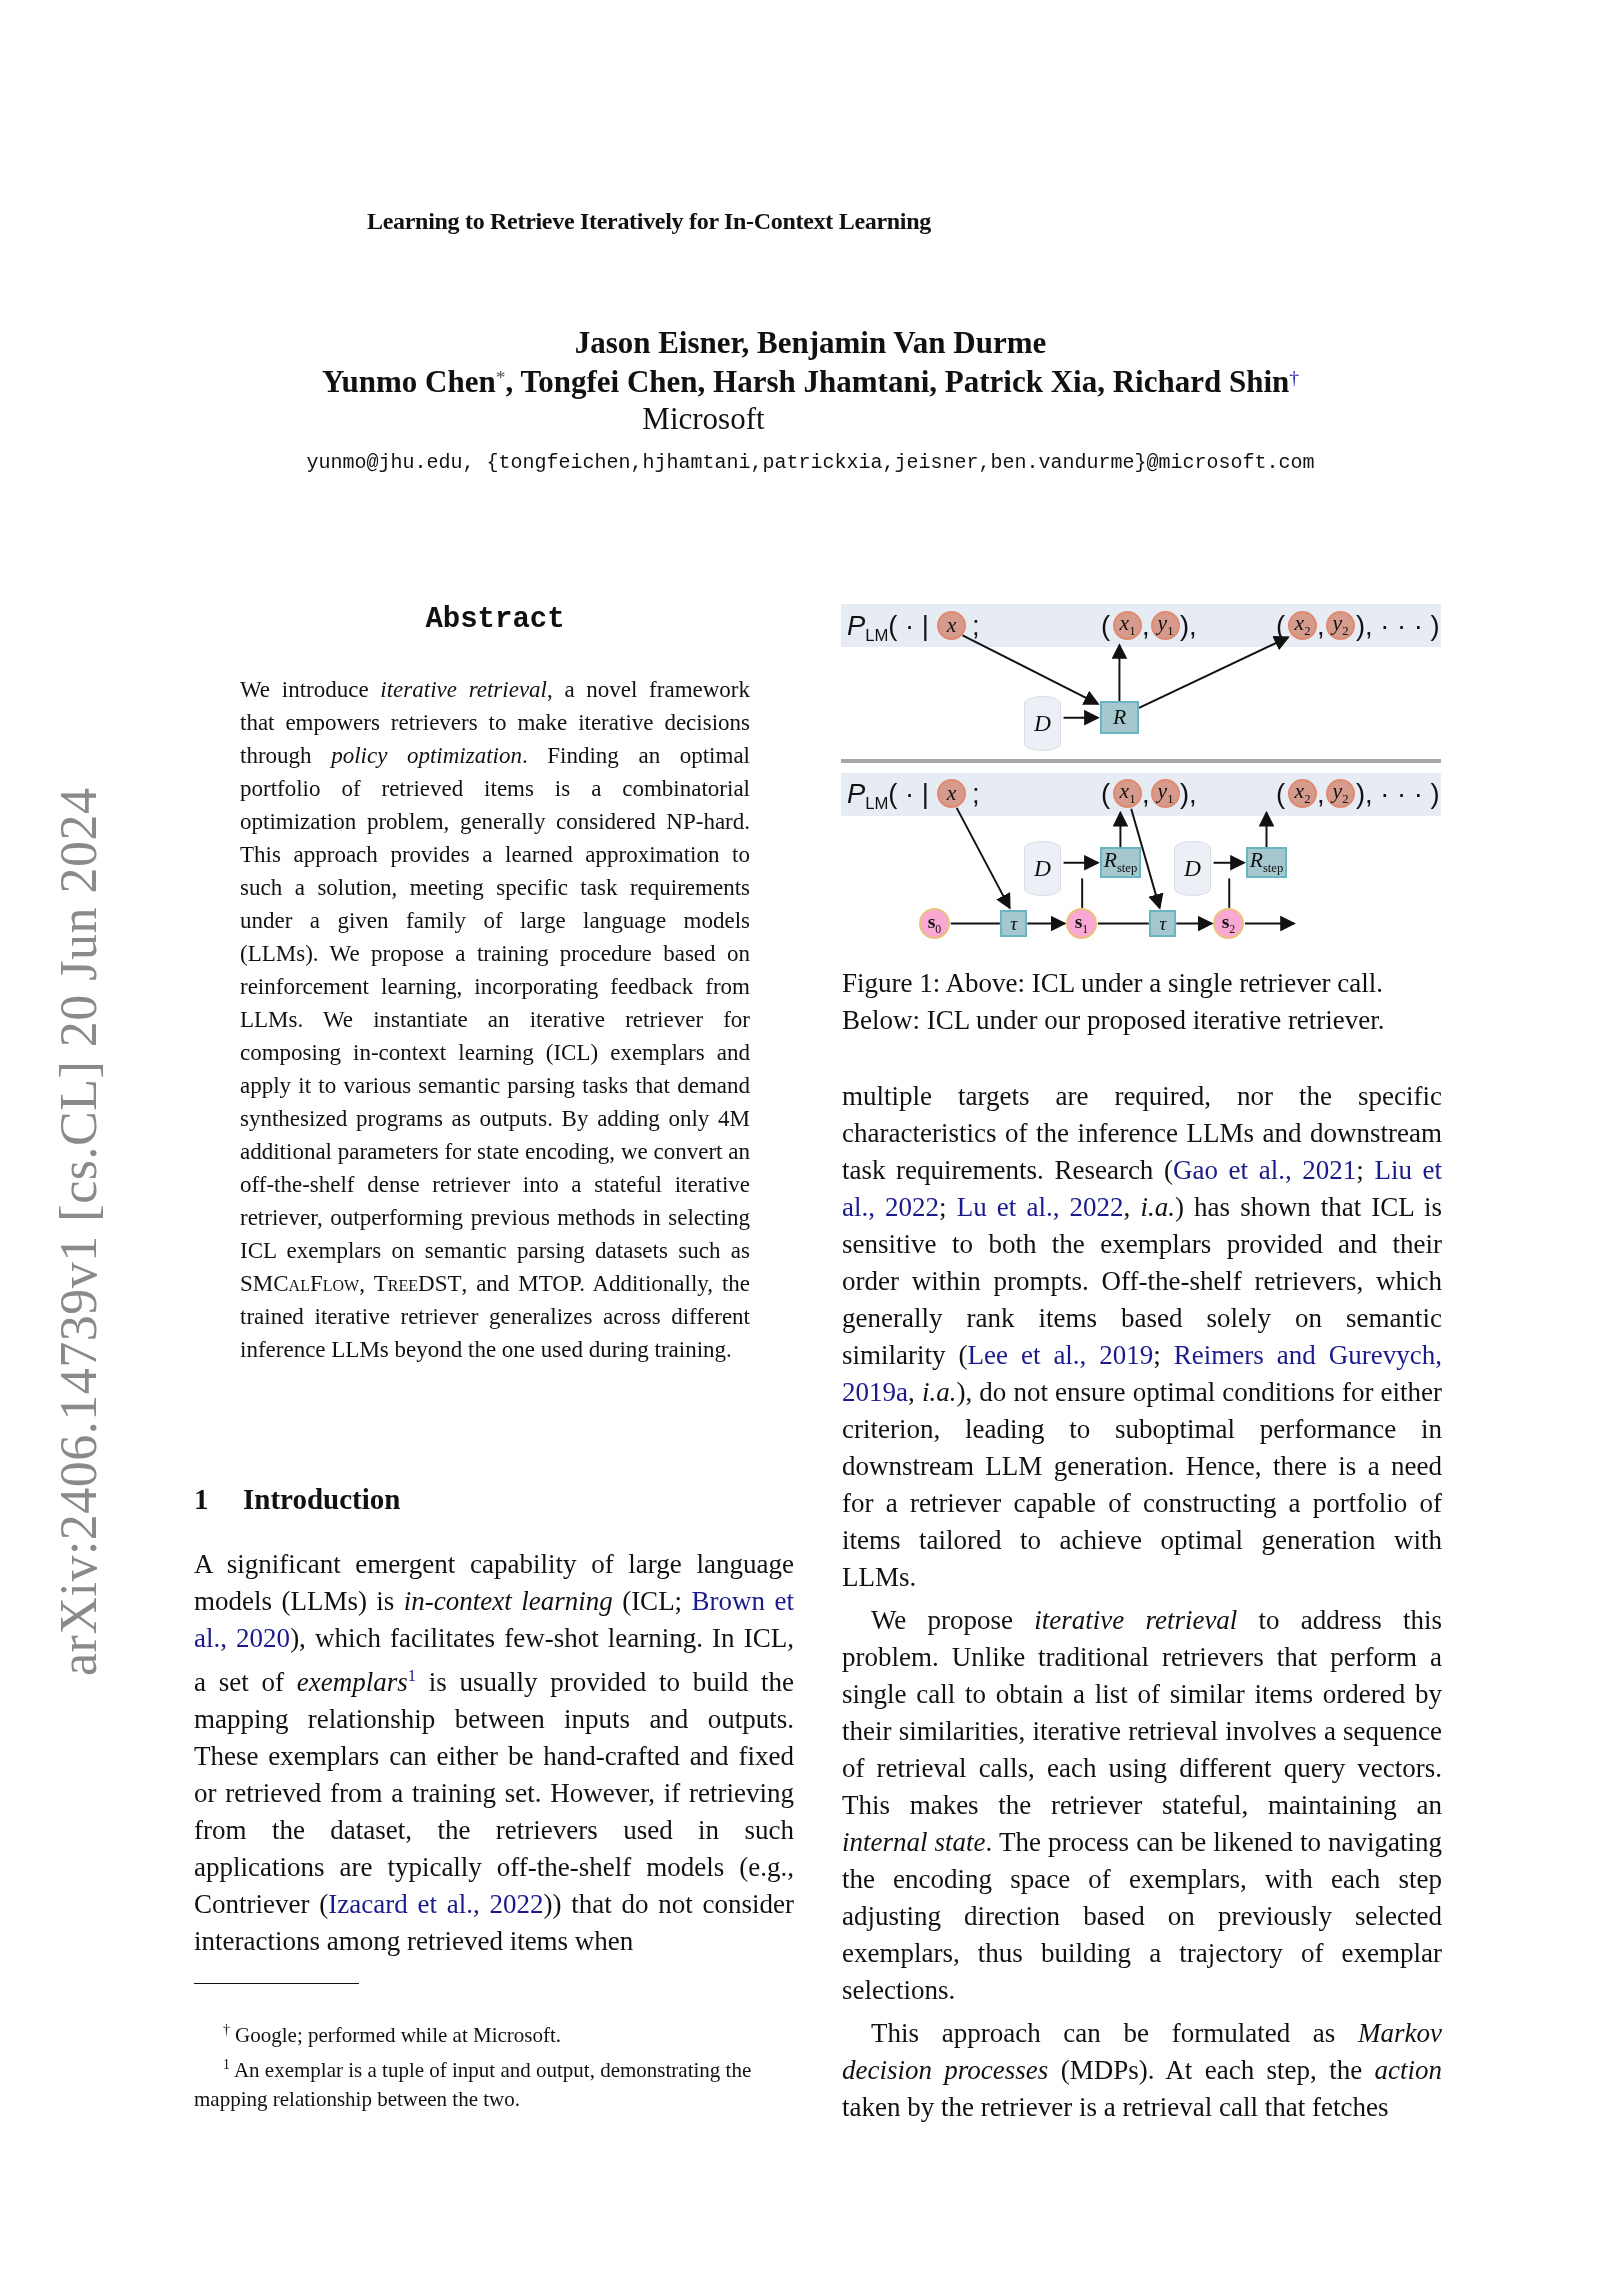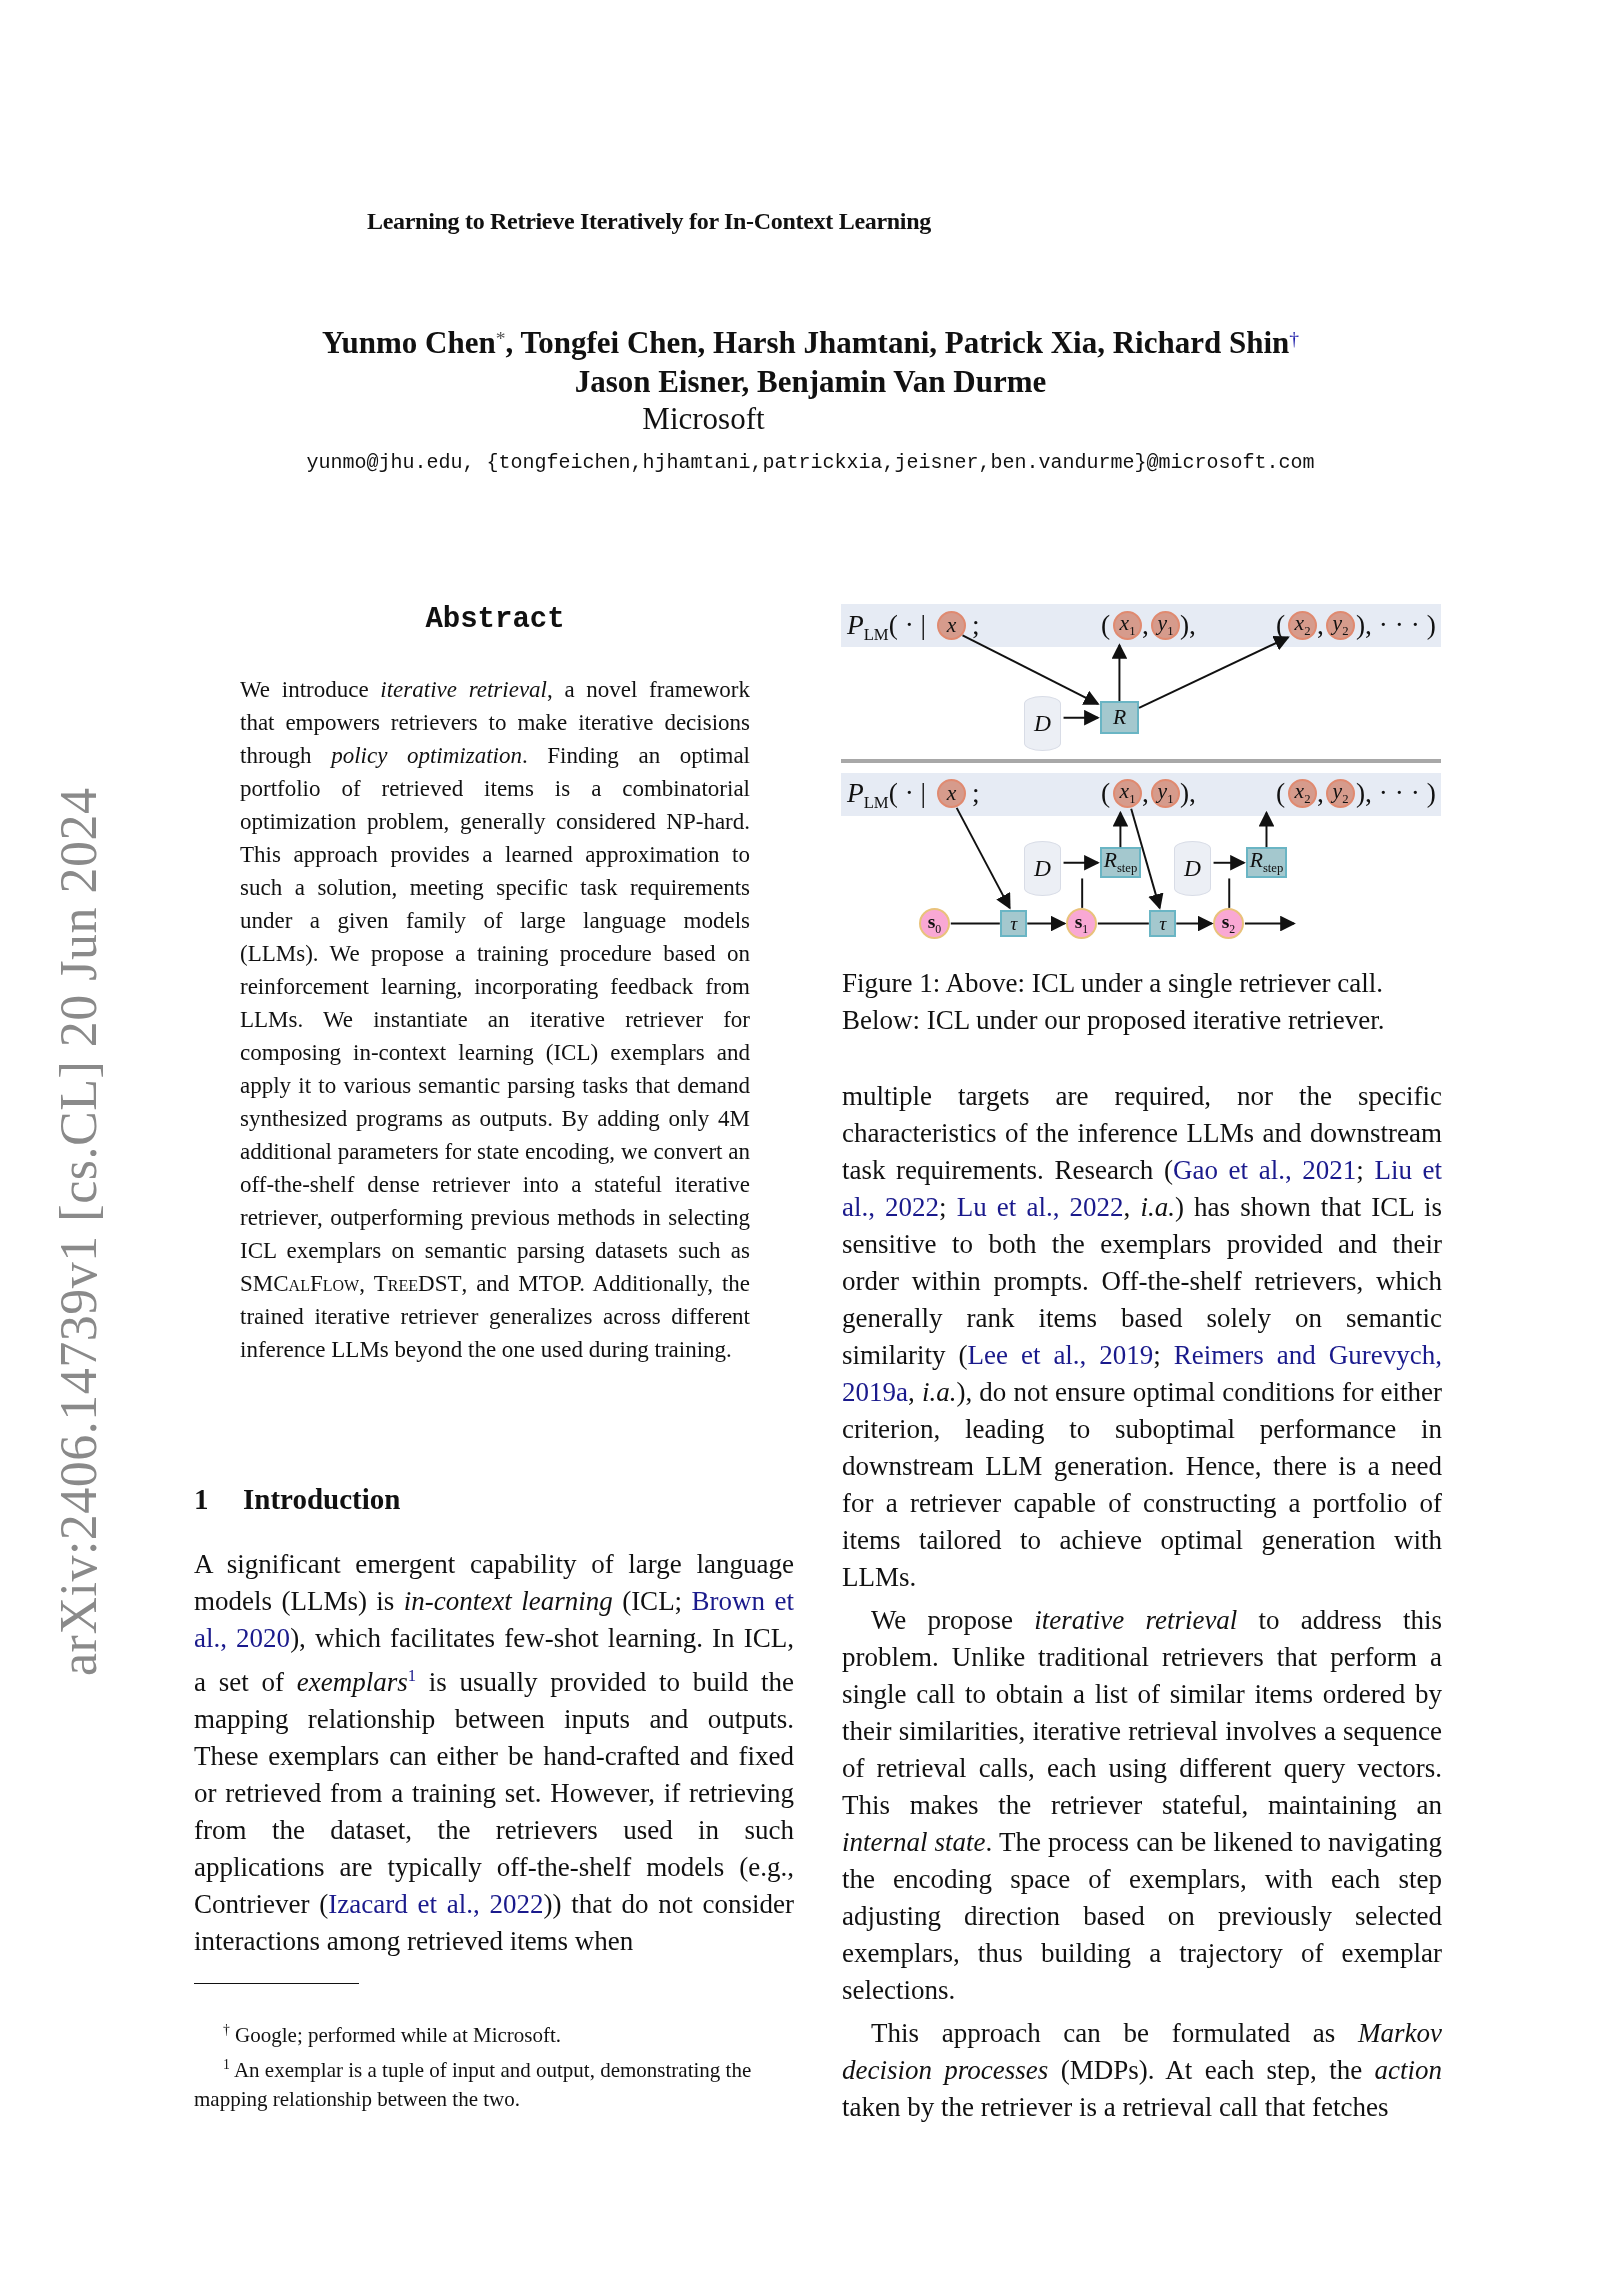--- a/index.html
+++ b/index.html
@@ -30,21 +30,21 @@
   .sec-num { display:inline-block; width:49px; }
   .fn-rule { left:194px; top:1983px; width:165px; border-top:1.5px solid #111; }
   .footnotes { left:194px; width:600px; top:1988px; font-size:21px; line-height:29px; }
   .footnotes p { margin:0; }
   .caption { font-size:27px; line-height:37px; }
 
   
   .figure { left:841px; top:600px; width:600px; height:353px; }
   .band { position:absolute; left:0; width:600px; height:43px; background:#e6ebf4; }
   .sep { position:absolute; left:0; width:600px; height:3.9px; background:#a8a8a8; }
-  .plm { position:absolute; font-size:27.4px; font-family:Liberation Serif, serif; white-space:nowrap; }
+  .plm { position:absolute; font-size:27.4px; font-family:Liberation Sans, sans-serif; white-space:nowrap; }
   .plm i { font-style:italic; }
   .plm sub { font-size:16.7px; }
   .node { position:absolute; width:29px; height:29px; border-radius:50%; background:#d69b8c; border:2.9px solid #e08a70;
           display:flex; align-items:center; justify-content:center; font-style:italic; font-size:21.6px; box-sizing:border-box; }
   .node sub { font-size:12.7px; font-style:normal; }
   .snode { position:absolute; width:31px; height:31px; border-radius:50%; background:#f9a8d4; border:2.9px solid #e9c27b;
            display:flex; align-items:center; justify-content:center; font-weight:bold; font-size:19.6px; box-sizing:border-box; }
   .snode sub { font-size:11.8px; font-weight:normal; }
   .box { position:absolute; background:#a4c8ce; border:2.9px solid #6ab5c4; box-sizing:border-box;
          display:flex; align-items:center; justify-content:center; font-style:italic; font-size:21.6px; }
@@ -53,22 +53,22 @@
         display:flex; align-items:center; justify-content:center; font-style:italic; font-family:"Liberation Serif",serif; font-size:23.5px; }
   svg.arrows { position:absolute; left:0; top:0; }
 </style>
 </head>
 <body>
 
 <div class="abs arxiv">arXiv:2406.14739v1  [cs.CL]  20 Jun 2024</div>
 
 <div class="abs title">Learning to Retrieve Iteratively for In-Context Learning</div>
 <div class="abs authors">
+  <div>Jason Eisner, Benjamin Van Durme</div>
   <div id="authors-line1"><span>Yunmo Chen</span><sup class="sup-gray">*</sup>, <span>Tongfei Chen</span>, <span>Harsh Jhamtani</span>, <span>Patrick Xia</span>, <span>Richard Shin</span><sup class="sup-blue">†</sup></div>
-  <div>Jason Eisner, Benjamin Van Durme</div>
 </div>
 <div class="abs affil">Microsoft</div>
 <div class="abs emails">yunmo@jhu.edu, {tongfeichen,hjhamtani,patrickxia,jeisner,ben.vandurme}@microsoft.com</div>
 
 <div class="abs heading-center" style="left:240px;width:510px;top:603px;">Abstract</div>
 <div class="abs abstract">
   <p>We introduce <i>iterative retrieval</i>, a novel framework that empowers retrievers to make iterative decisions through <i>policy optimization</i>. Finding an optimal portfolio of retrieved items is a combinatorial optimization problem, generally considered NP-hard. This approach provides a learned approximation to such a solution, meeting specific task requirements under a given family of large language models (LLMs). We propose a training procedure based on reinforcement learning, incorporating feedback from LLMs. We instantiate an iterative retriever for composing in-context learning (ICL) exemplars and apply it to various semantic parsing tasks that demand synthesized programs as outputs. By adding only 4M additional parameters for state encoding, we convert an off-the-shelf dense retriever into a stateful iterative retriever, outperforming previous methods in selecting ICL exemplars on semantic parsing datasets such as <span class="sc">SMCalFlow</span>, <span class="sc">TreeDST</span>, and MTOP. Additionally, the trained iterative retriever generalizes across different inference LLMs beyond the one used during training.</p>
 </div>
 
 <div class="abs col1 sec-heading" style="top:1483px;">

